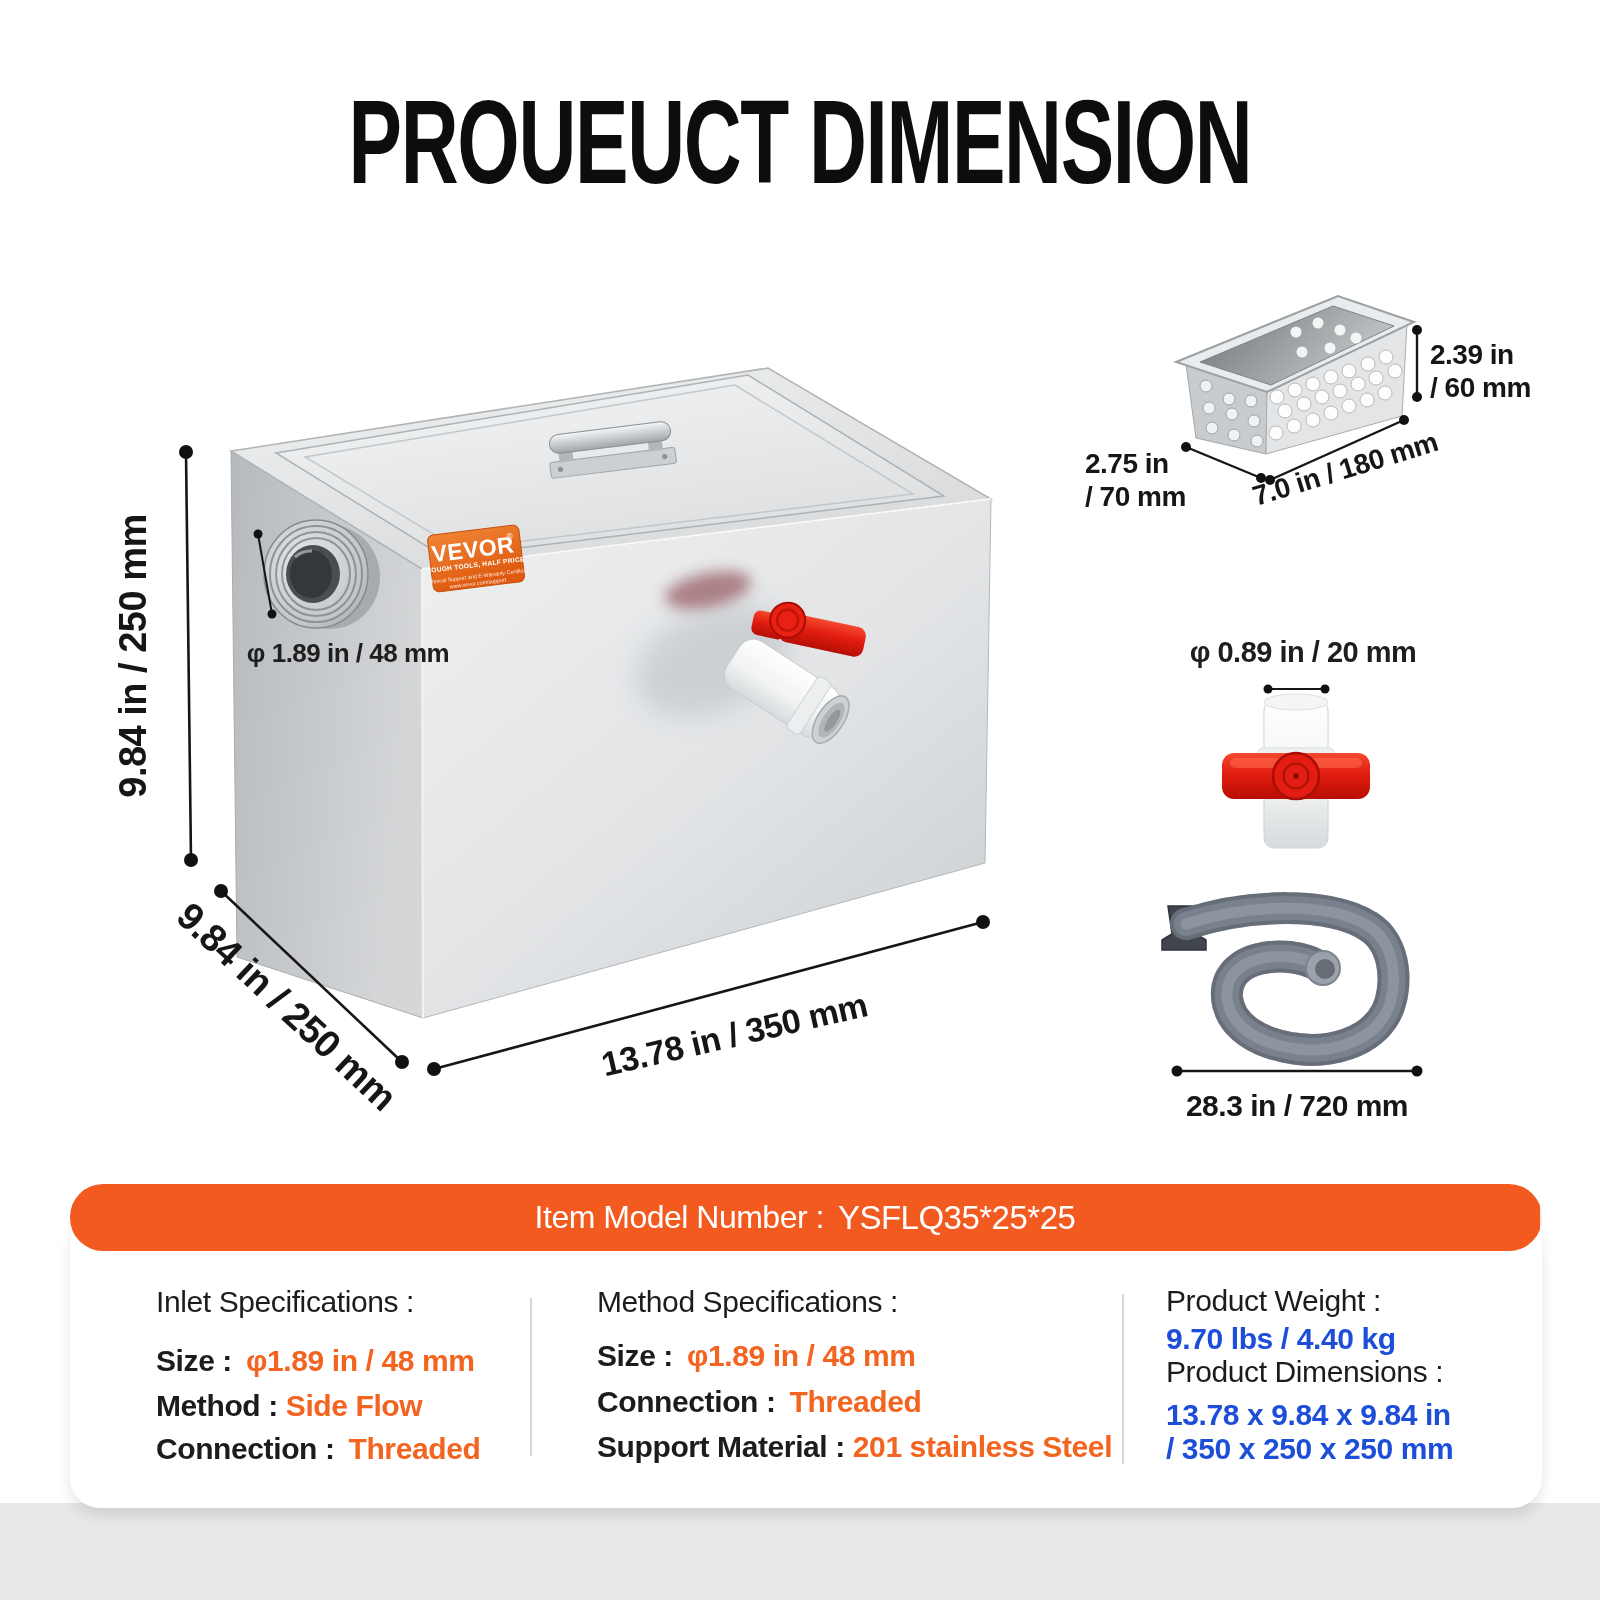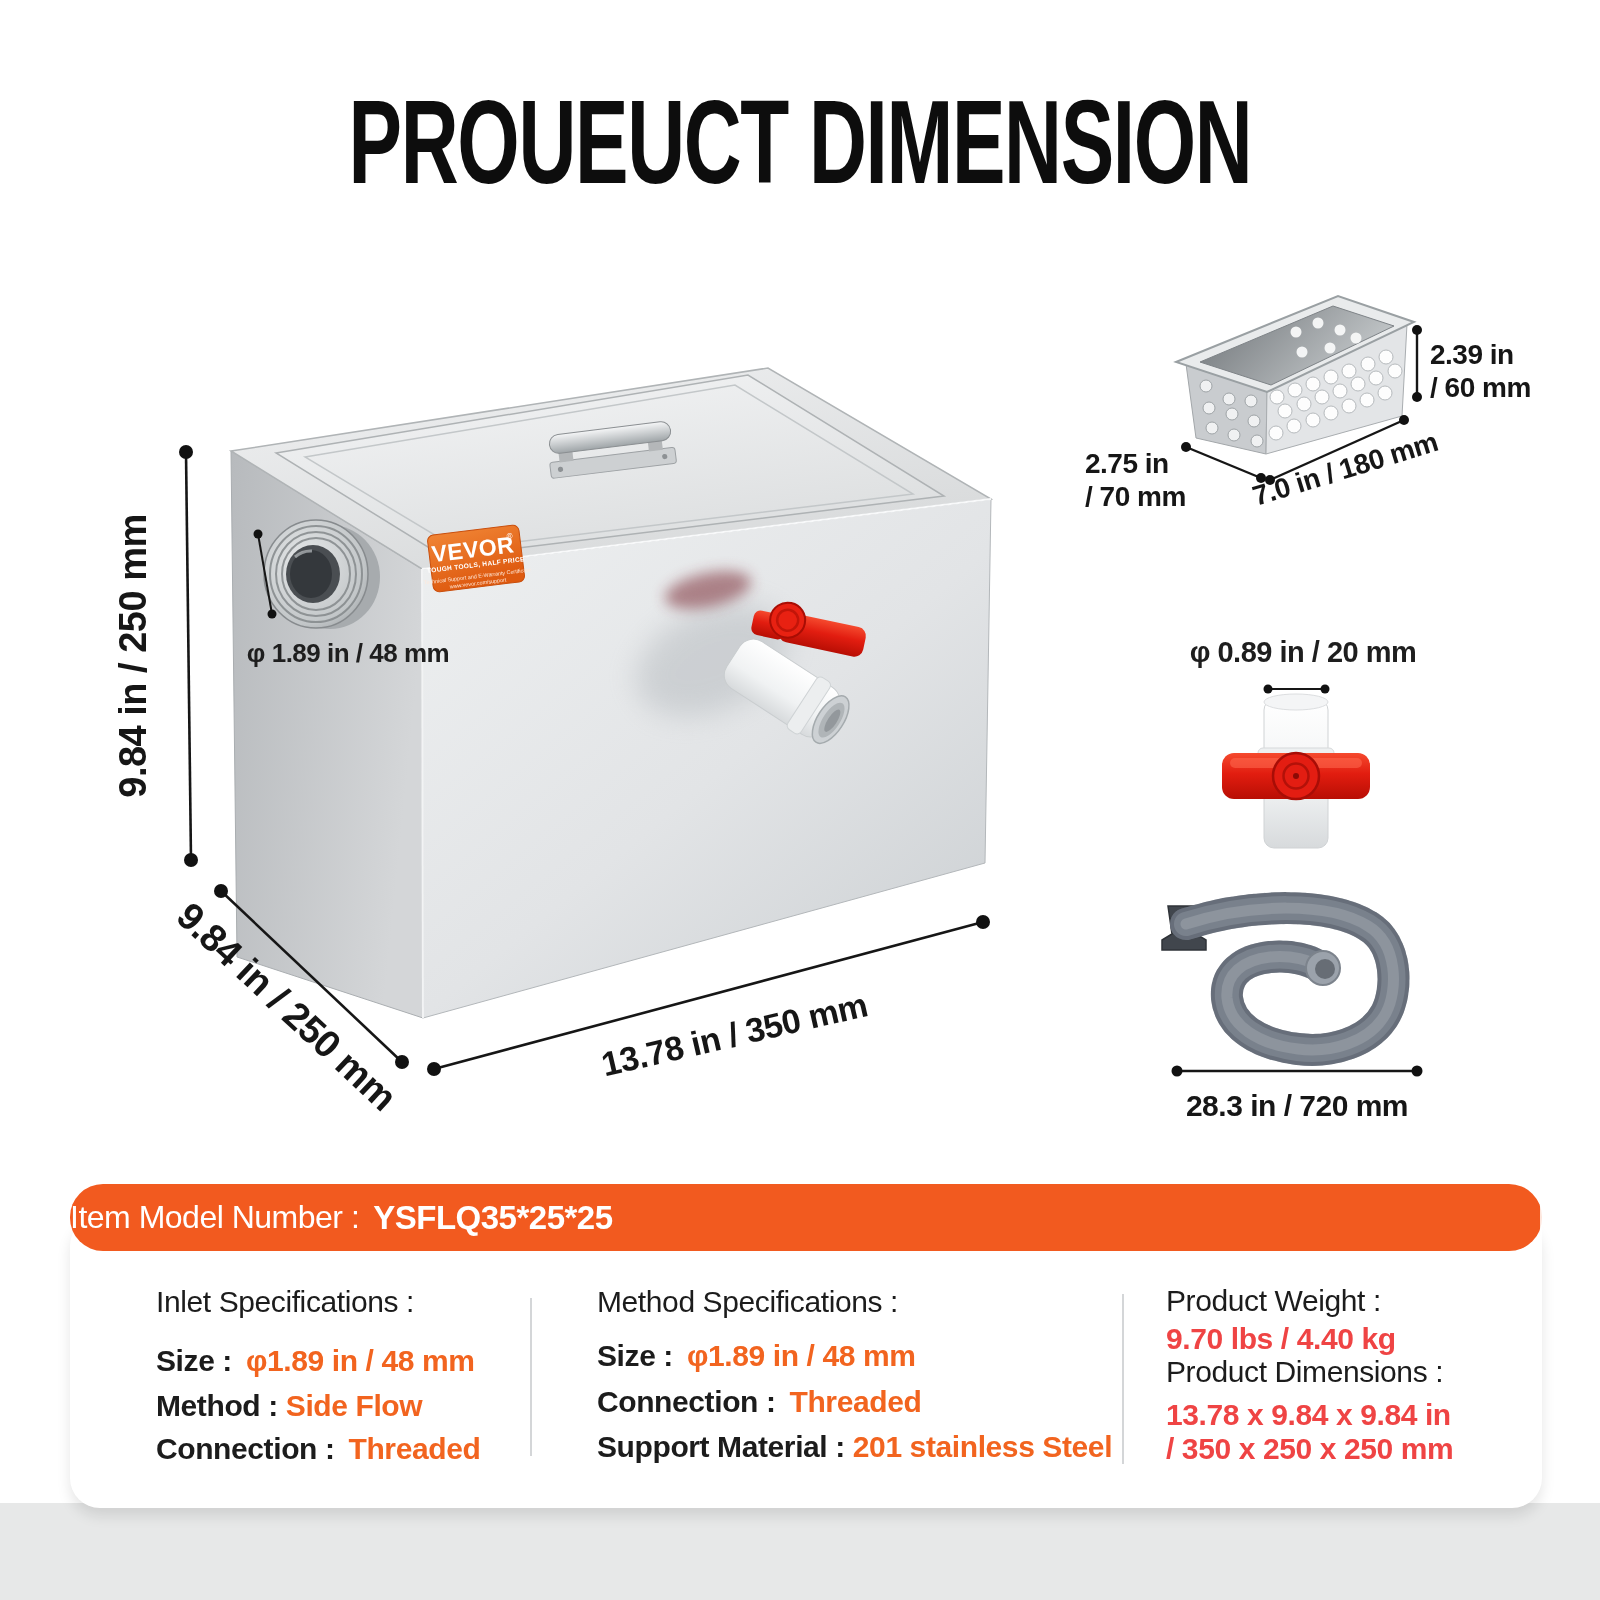--- a/index.html
+++ b/index.html
@@ -13,33 +13,33 @@
   svg{font-family:"Liberation Sans",sans-serif;}
   .dim-big{font-size:38px;font-weight:700;fill:#161616;letter-spacing:-0.5px;}
   .dim-mid{font-size:34px;font-weight:700;fill:#161616;letter-spacing:-0.5px;}
   .dim-sm{font-size:28px;font-weight:700;fill:#161616;letter-spacing:-0.5px;}
   .dim-phi{font-size:26px;font-weight:700;fill:#1e1e1e;letter-spacing:-0.5px;}
   .dln{stroke:#161616;stroke-width:2.6px;fill:none;}
   .ddot{fill:#111;}
   
   .banner{position:absolute;left:70px;top:1184px;width:1472px;height:67px;border-radius:33px;
           background:#f25a1f;display:flex;align-items:stretch;z-index:3;}
-  .banner-cell{flex:1;display:flex;align-items:center;gap:14px;white-space:nowrap;}
+  .banner-cell{flex:1;display:flex;align-items:center;justify-content:center;gap:14px;white-space:nowrap;}
   .banner-divider{width:2px;background:rgba(255,255,255,.85);margin:0;}
   .banner-label{font-size:32px;font-weight:400;color:#ffffff;letter-spacing:-0.5px;}
-  .banner-value{font-size:33px;font-weight:700;color:#ffffff;letter-spacing:-0.5px;}
+  .banner-value{font-size:33px;font-weight:400;color:#ffffff;letter-spacing:-0.5px;}
   
   .spec-card{position:absolute;left:70px;top:1216px;width:1472px;height:292px;background:#ffffff;
              border-radius:30px;box-shadow:0 8px 14px rgba(0,0,0,.10);z-index:1;}
   .specs{position:absolute;left:0;top:0;width:1456px;height:1600px;z-index:4;pointer-events:none;}
   .spec-line{position:absolute;white-space:nowrap;font-size:30px;letter-spacing:-0.4px;}
   .spec-heading{color:#1c1c1c;font-weight:400;}
   .spec-k{color:#1c1c1c;font-weight:700;}
   .spec-v{color:#f2641f;font-weight:700;margin-left:14px;}
-  .spec-v-block{color:#ef4444;font-weight:700;}
+  .spec-v-block{color:#1d4ed8;font-weight:700;}
   .vdivider{position:absolute;width:2px;background:#d4d6d8;}
 </style>
 </head>
 <body>
 
 <div class="page">
 
   <div class="gray-band"></div>
 
   <div class="title">PROUEUCT DIMENSION</div>

